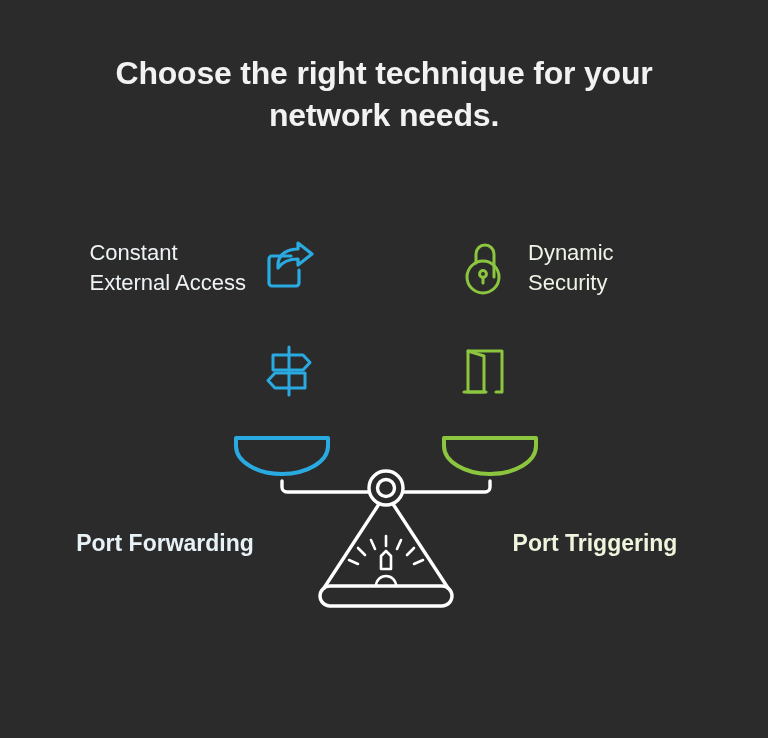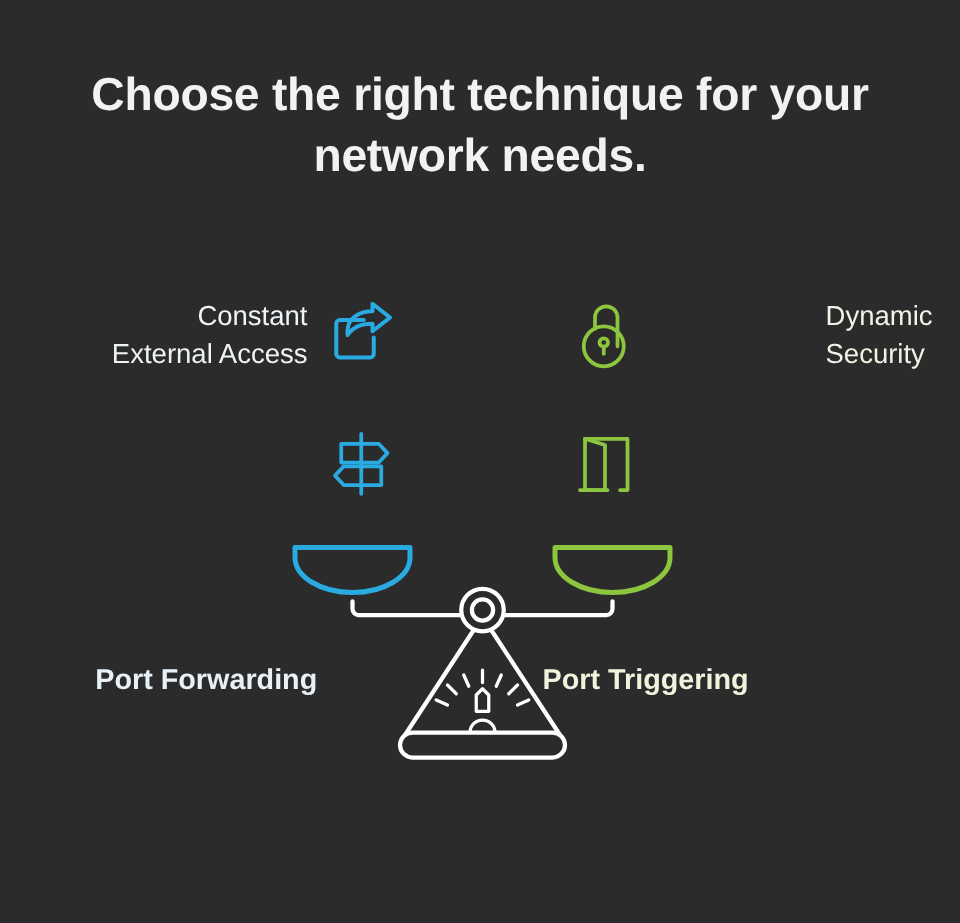--- a/index.html
+++ b/index.html
@@ -23,21 +23,21 @@
   }
 
   
   .title {
     position: absolute;
     top: 52px;
     left: 64px;
     width: 640px;
     text-align: center;
     color: #f2f2f2;
-    font-size: 37px;
+    font-size: 32px;
     font-weight: bold;
     line-height: 1.32;
     letter-spacing: -0.2px;
   }
 
   
   .feature {
     position: absolute;
     display: flex;
     align-items: center;
@@ -56,29 +56,28 @@
     display: block;
   }
 
   
   .feature.left {
     left: 46px;
     width: 272px;
     justify-content: flex-end;
   }
   .feature.left .feature-label {
-    text-align: right;
     color: #eef3f6;
   }
 
   
   .feature.right {
     left: 456px;
     width: 290px;
-    justify-content: space-between;
+    justify-content: flex-start;
   }
   .feature.right .feature-label {
     text-align: left;
     color: #eef5e6;
   }
 
   .row-1 { top: 238px; }
   .row-2 { top: 342px; }
 
   
@@ -102,22 +101,23 @@
     font-size: 23px;
     font-weight: bold;
   }
   .bottom-label.left-label {
     left: 20px;
     width: 290px;
     text-align: center;
     color: #e8f1f6;
   }
   .bottom-label.right-label {
-    left: 434px;
+    left: 450px;
     width: 290px;
+    text-align: center;
     color: #eef5dc;
   }
 </style>
 </head>
 <body>
 
 <div id="infographic">
 
   <div class="title">Choose the right technique for your network needs.</div>
 

